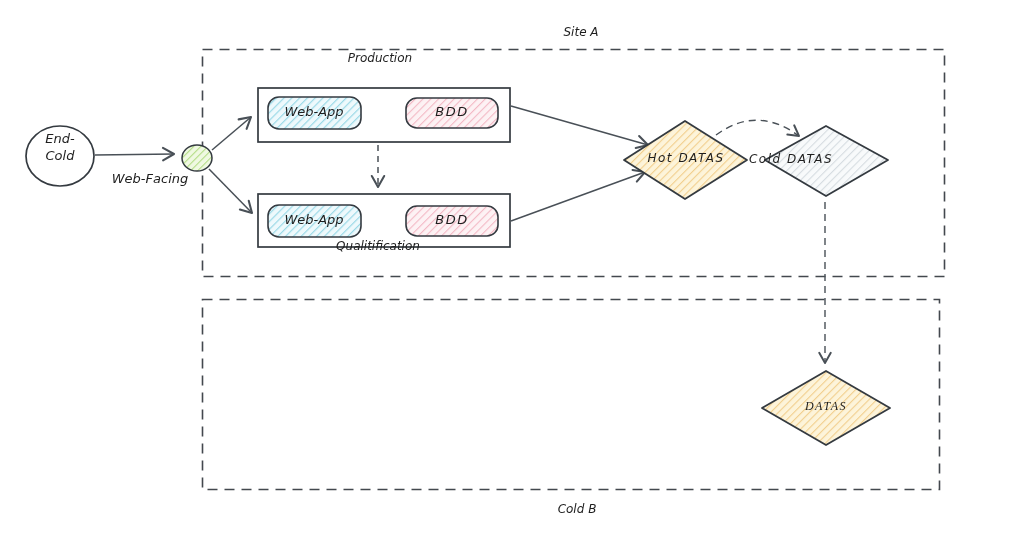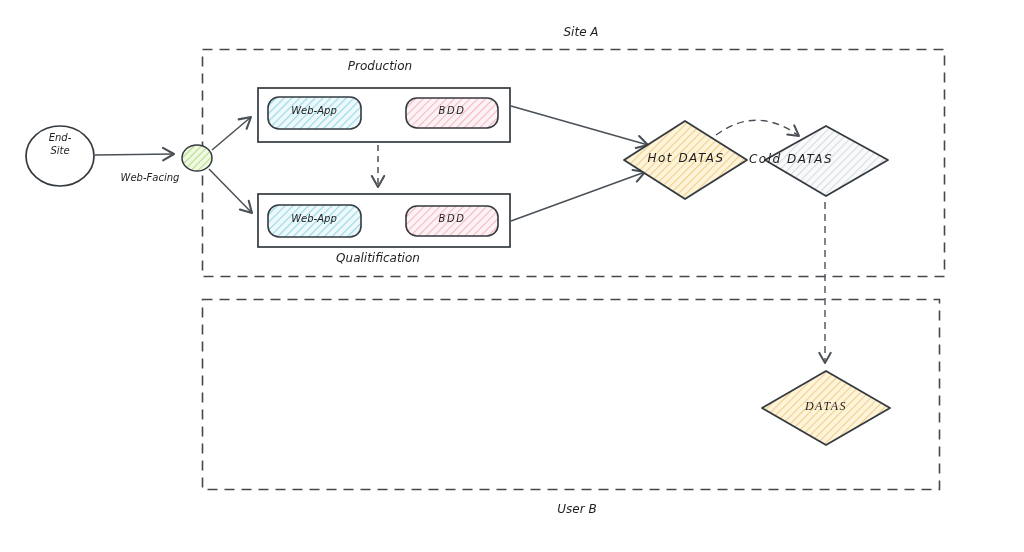--- a/index.html
+++ b/index.html
@@ -17,21 +17,21 @@
     transform:translateX(-50%);
     text-align:center;
     font-style:italic;
     font-size:12px;
     line-height:1.3;
     white-space:nowrap;
     color:#1e1e1e;
   }
   .lbl.multiline{white-space:pre-line;}
   .lbl.spread{letter-spacing:1.5px;}
-  .lbl.small{font-size:10px;}
+  .lbl.small{font-size:13px;}
 </style>
 </head>
 <body>
 
 <div id="canvas">
 
   <svg id="shapes" width="1024" height="552" viewBox="0 0 1024 552">
     <defs>
       <marker id="arrow" viewBox="0 0 12 12" refX="10" refY="6" markerWidth="11" markerHeight="11" orient="auto">
         <path d="M2,1.5 L10,6 L2,10.5" fill="none" stroke="#495057" stroke-width="1.5" stroke-linecap="round" stroke-linejoin="round"></path>
@@ -82,31 +82,31 @@
     <rect x="406" y="206" width="92" height="30" rx="11" fill="url(#hatch-pink)" stroke="#343a40" stroke-width="1.6"></rect>
 
     <ellipse cx="197" cy="158" rx="15" ry="13" fill="url(#hatch-green)" stroke="#343a40" stroke-width="1.5"></ellipse>
 
     <polygon points="624,160 685,121 747,160 685,199" fill="url(#hatch-orange)" stroke="#343a40" stroke-width="1.8" stroke-linejoin="round"></polygon>
     <polygon points="765,160 826,126 888,160 826,196" fill="url(#hatch-gray)" stroke="#343a40" stroke-width="1.8" stroke-linejoin="round"></polygon>
     <polygon points="762,408 826,371 890,408 826,445" fill="url(#hatch-orange)" stroke="#343a40" stroke-width="1.8" stroke-linejoin="round"></polygon>
   </svg>
 
   <div class="lbl" style="left:581px; top:25px;">Site A</div>
-  <div class="lbl" style="left:577px; top:502px;">User B</div>
+  <div class="lbl" style="left:577px; top:502px;">Cold B</div>
 
   <div class="lbl multiline small" style="left:60px; top:131px;">End-
-Site</div>
+Cold</div>
   <div class="lbl small" style="left:150px; top:171px;">Web-Facing</div>
 
-  <div class="lbl" style="left:380px; top:59px;">Production</div>
+  <div class="lbl" style="left:380px; top:51px;">Production</div>
   <div class="lbl small" style="left:314px; top:104px;">Web-App</div>
   <div class="lbl small spread" style="left:452px; top:104px;">BDD</div>
 
-  <div class="lbl" style="left:378px; top:251px;">Qualitification</div>
+  <div class="lbl" style="left:378px; top:239px;">Qualitification</div>
   <div class="lbl small" style="left:314px; top:212px;">Web-App</div>
   <div class="lbl small spread" style="left:452px; top:212px;">BDD</div>
 
   <div class="lbl spread" style="left:686px; top:151px;font-style:italic;">Hot DATAS</div>
   <div class="lbl spread" style="left:791px; top:152px;">Cold DATAS</div>
   <div class="lbl spread" style="left:826px; top:399px;font-family:Liberation Serif, serif;">DATAS</div>
 
 </div>
 
 </body></html>

